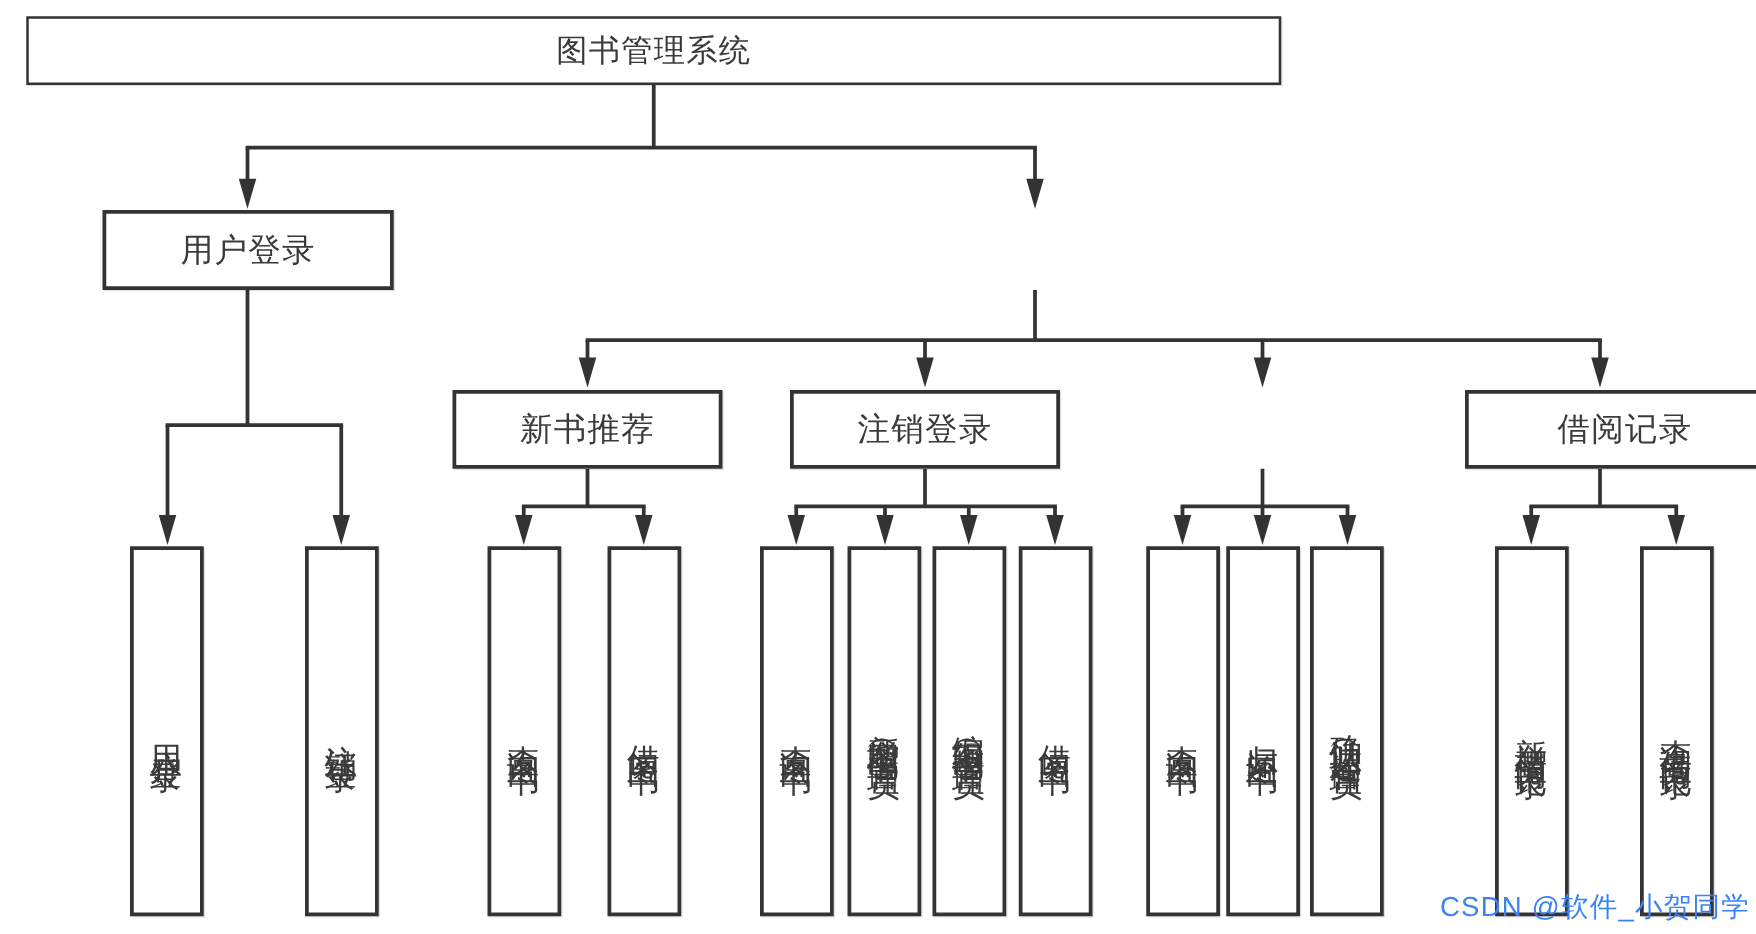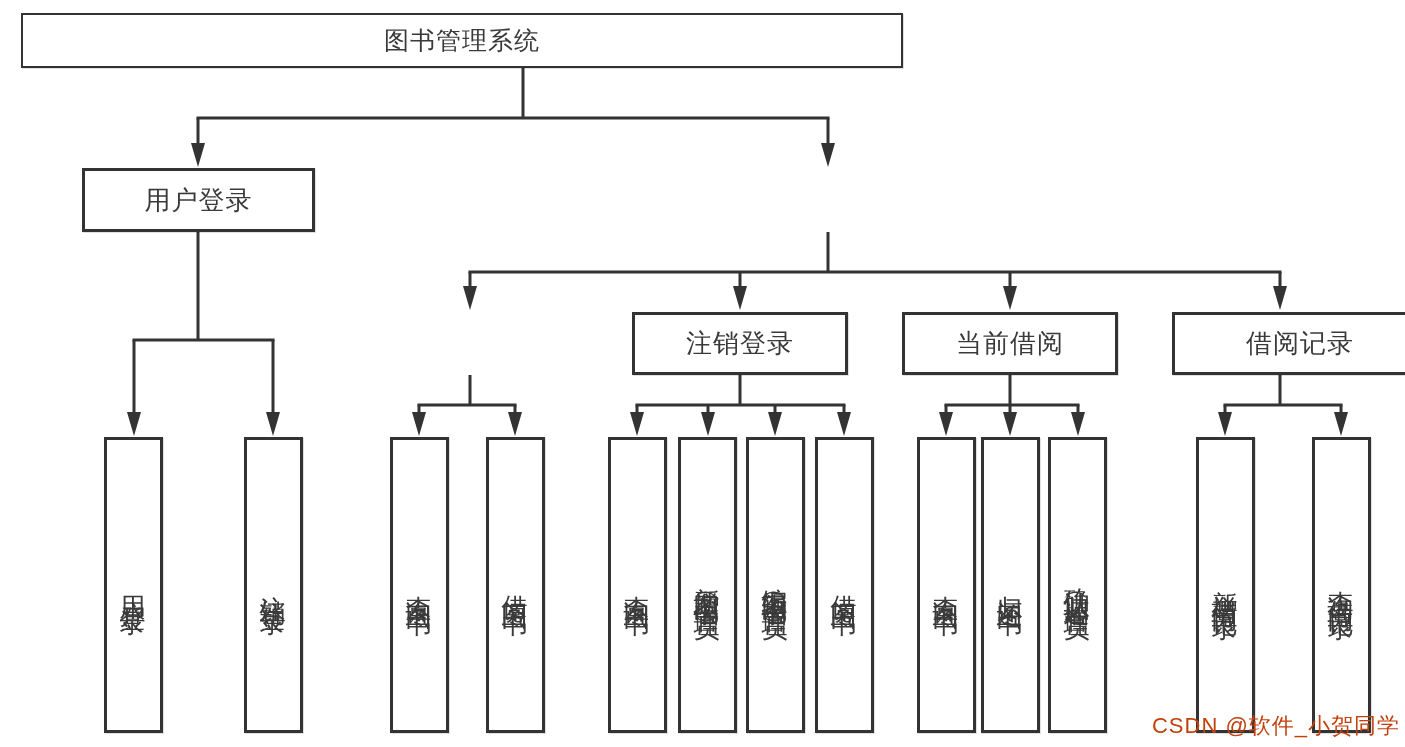--- a/index.html
+++ b/index.html
@@ -32,21 +32,21 @@
     writing-mode:vertical-rl;
     font-size:26px;color:#3a3a3a;
     letter-spacing:5px;
     box-shadow:1px 1px 0 rgba(0,0,0,0.12);
   }
   .vbox.long{letter-spacing:4px;}
   #watermark{
     position:absolute;
     right:5px;bottom:6px;
     font-size:22px;
-    color:#c2410c;
+    color:#3b82f6;
     letter-spacing:1px;
     white-space:nowrap;
   }
 </style>
 </head>
 <body>
 
 <div id="stage">
 
   <svg id="wires" viewBox="0 0 1405 747" xmlns="http://www.w3.org/2000/svg">
@@ -108,26 +108,26 @@
       <polygon points="768,412 782,412 775,436"></polygon>
       <polygon points="837,412 851,412 844,436"></polygon>
       <polygon points="939,412 953,412 946,436"></polygon>
       <polygon points="1003,412 1017,412 1010,436"></polygon>
       <polygon points="1071,412 1085,412 1078,436"></polygon>
       <polygon points="1218,412 1232,412 1225,436"></polygon>
       <polygon points="1334,412 1348,412 1341,436"></polygon>
     </g>
   </svg>
 
-  <div class="hbox root" style="left:21px;top:13px;width:882px;height:55px">图书管理系统</div>
+  <div class="hbox root" style="left:21px;top:13px;width:1004px;height:55px">图书管理系统</div>
 
   <div class="hbox" style="left:82px;top:168px;width:233px;height:64px">用户登录</div>
 
+  <div class="hbox" style="left:362px;top:312px;width:216px;height:63px">新书推荐</div>
   <div class="hbox" style="left:632px;top:312px;width:216px;height:63px">注销登录</div>
-  <div class="hbox" style="left:902px;top:312px;width:216px;height:63px">当前借阅</div>
   <div class="hbox" style="left:1172px;top:312px;width:256px;height:63px">借阅记录</div>
 
   <div class="vbox" style="left:104px">用户登录</div>
   <div class="vbox" style="left:244px">注销登录</div>
 
   <div class="vbox" style="left:390px">查询图书</div>
   <div class="vbox" style="left:486px">借阅图书</div>
 
   <div class="vbox" style="left:608px">查询图书</div>
   <div class="vbox long" style="left:678px">新增图书（管理员）</div>

